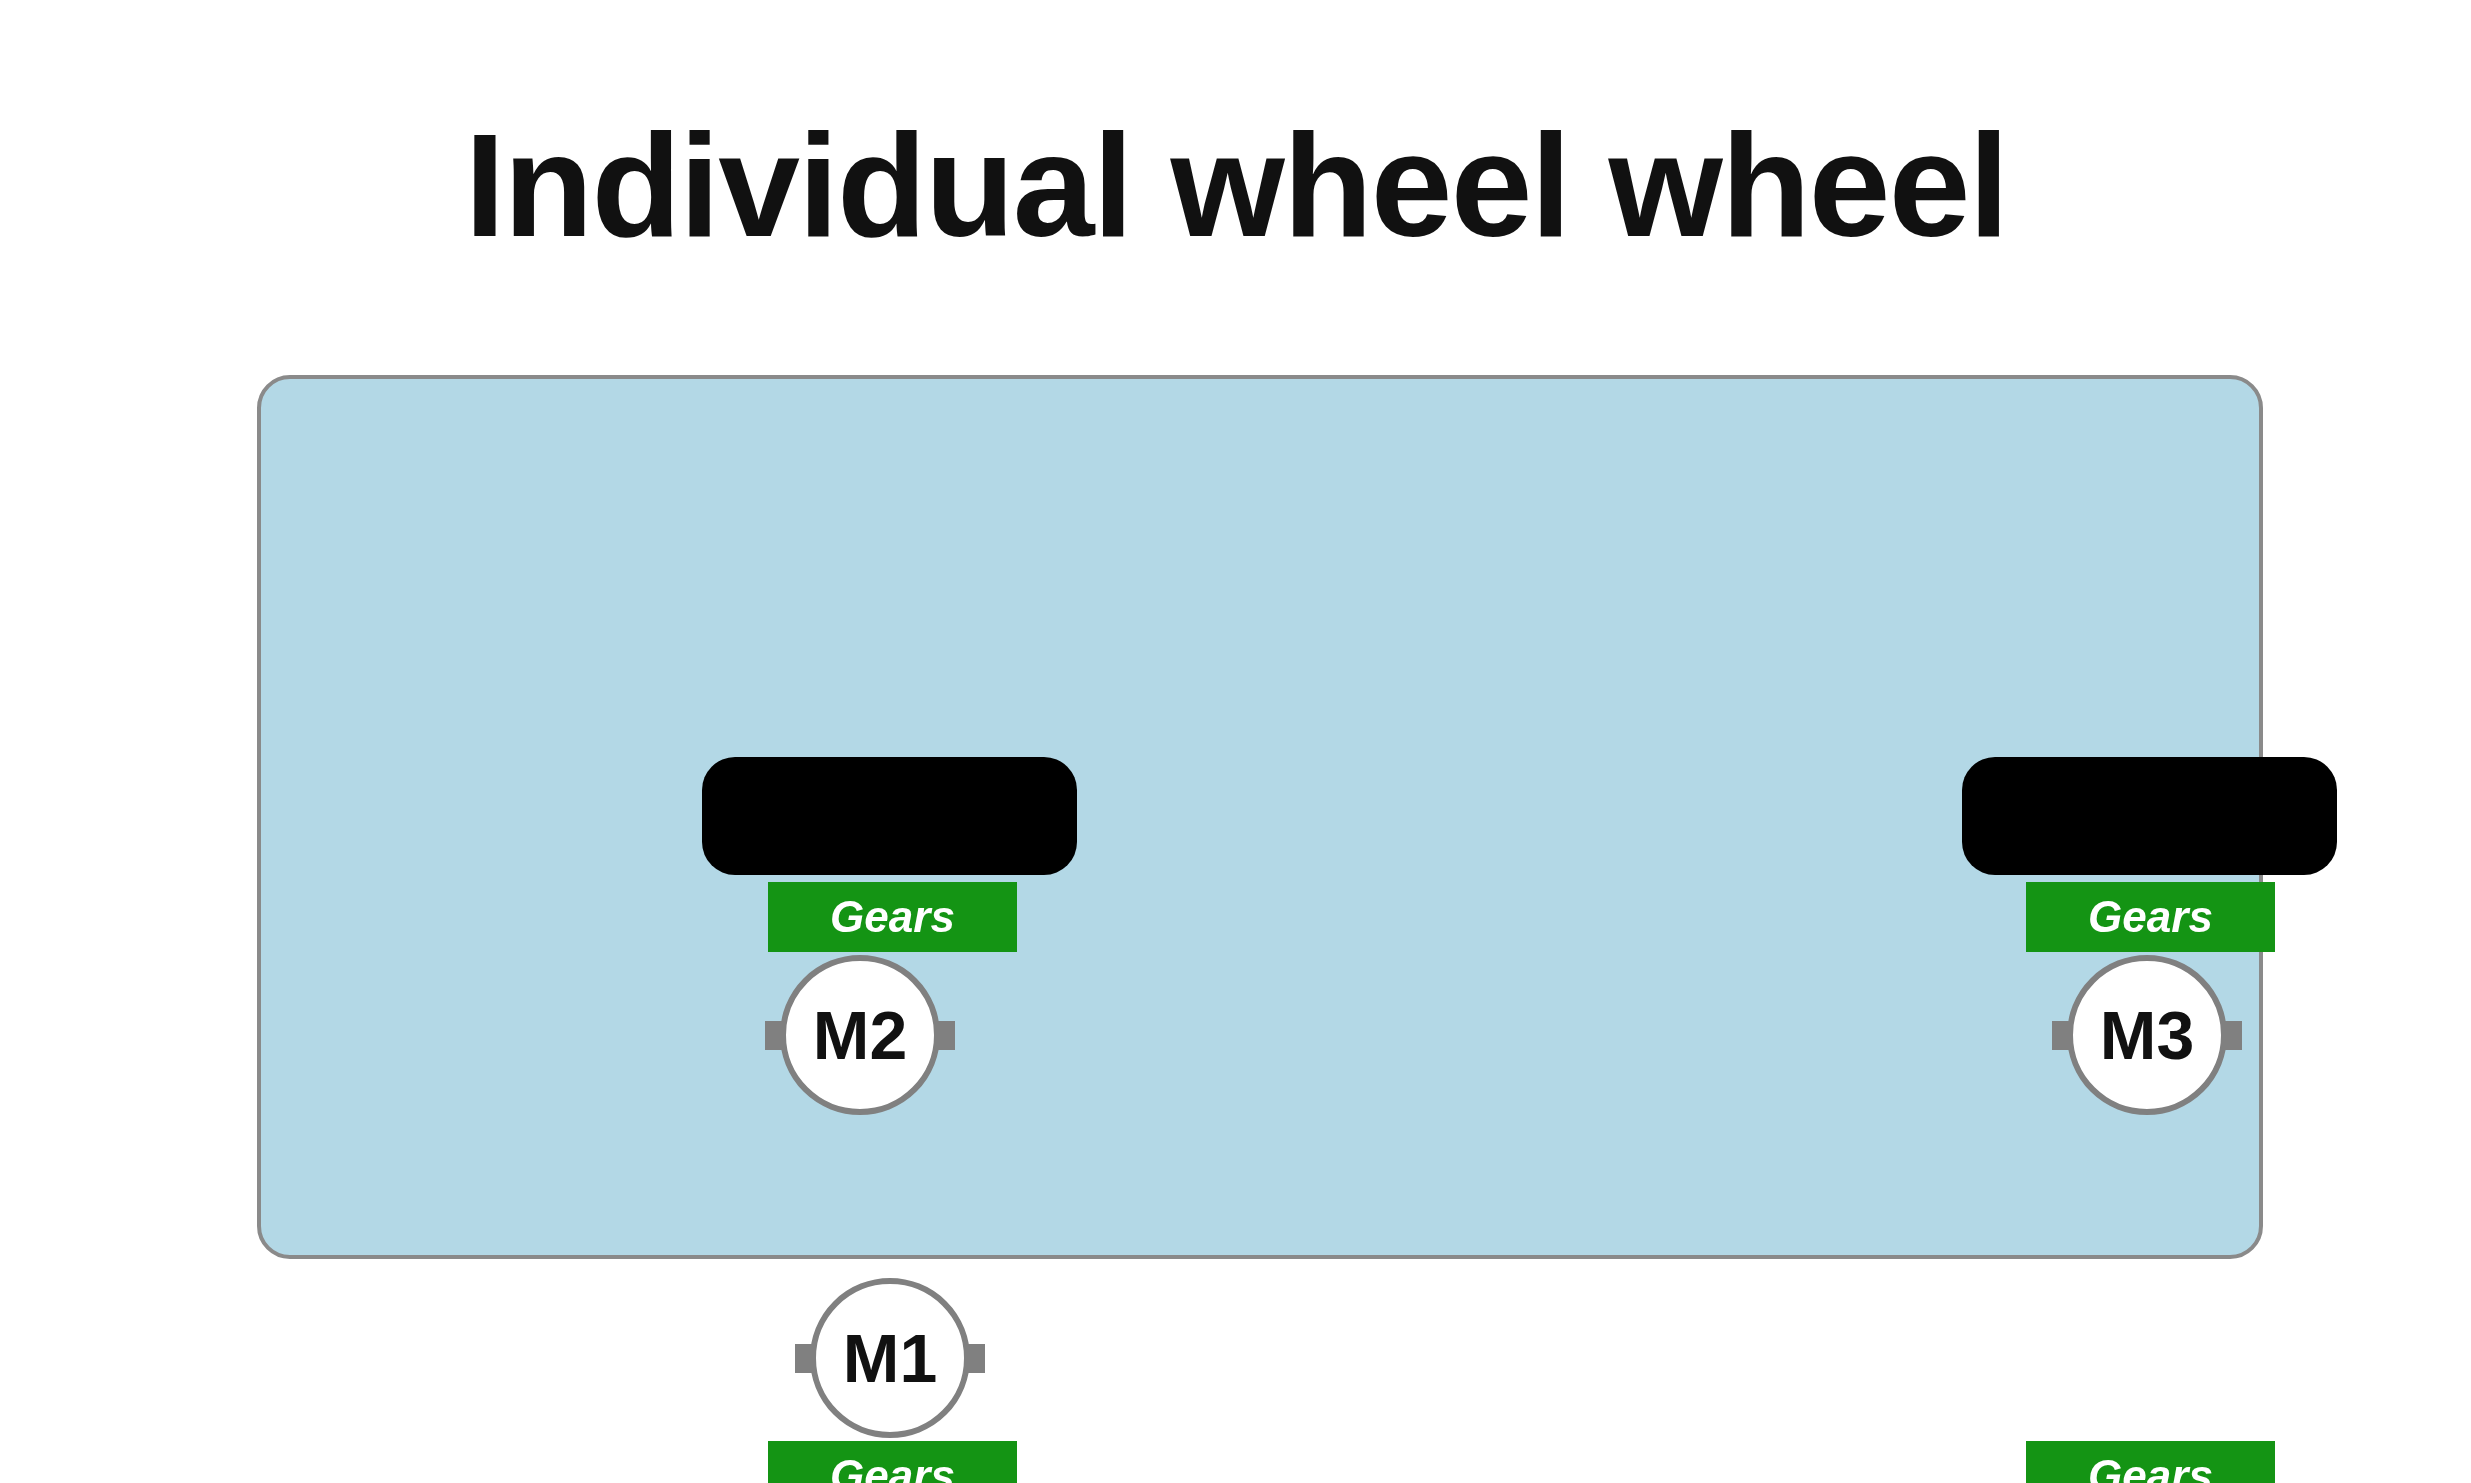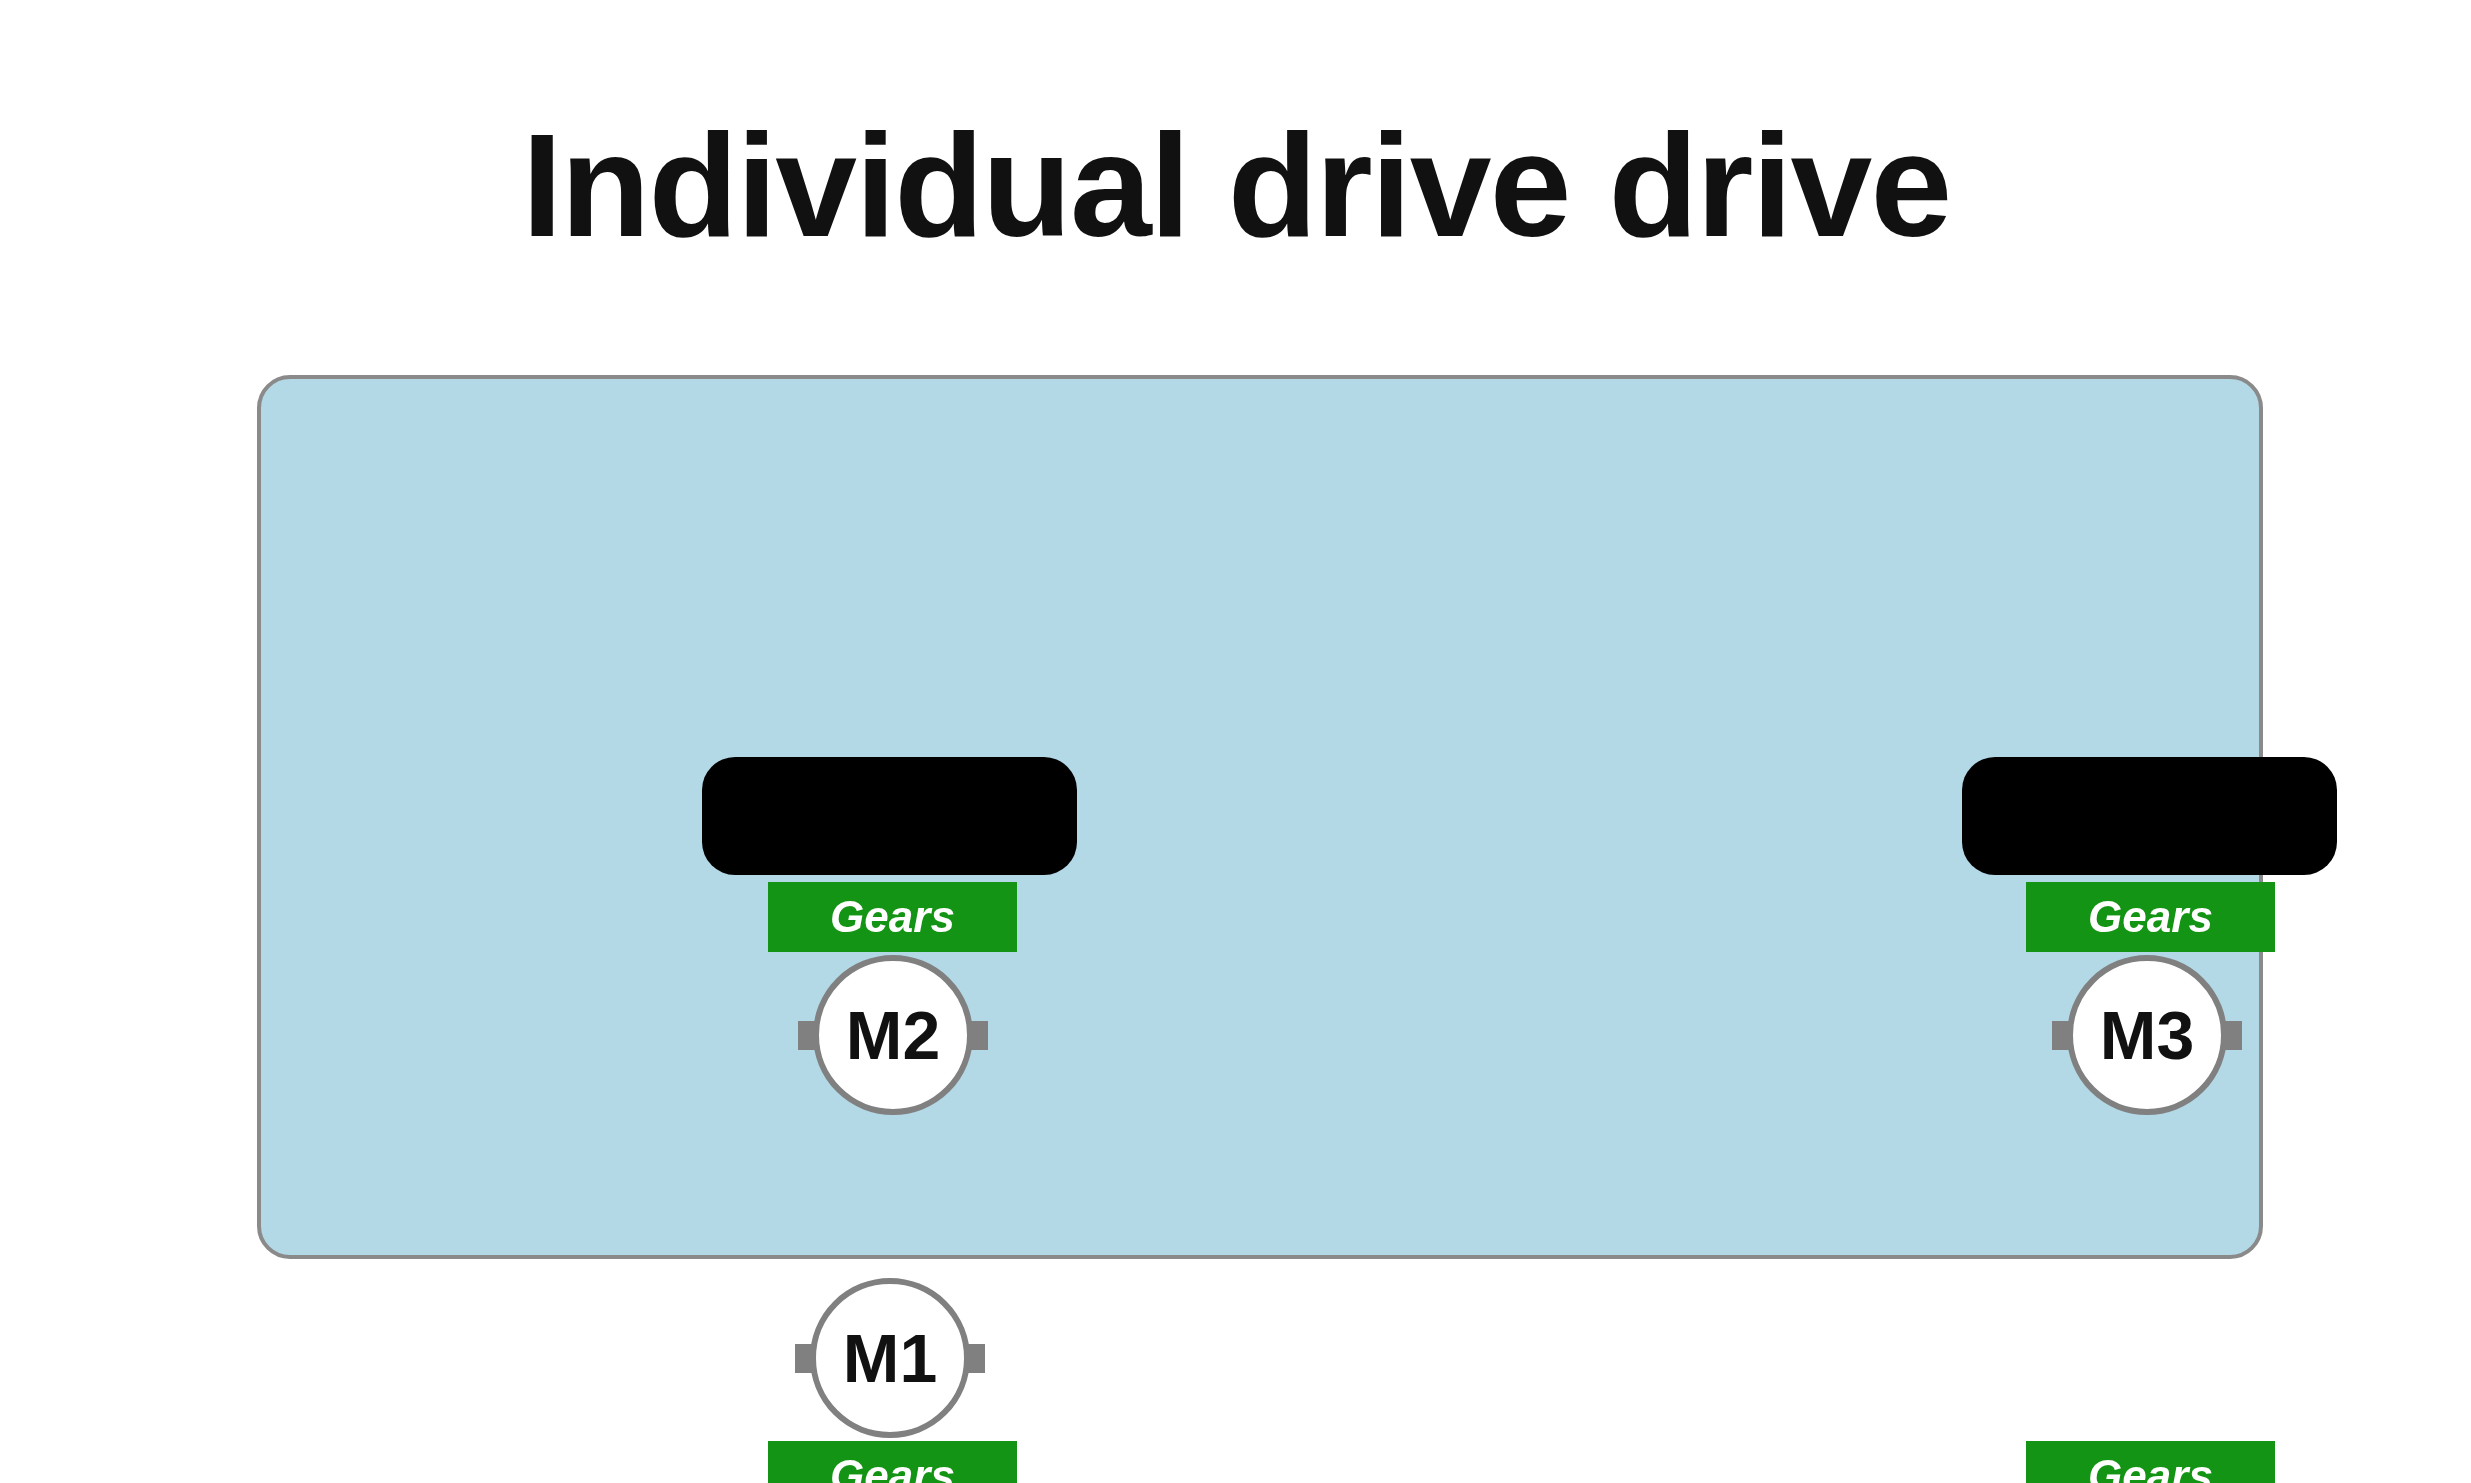--- a/index.html
+++ b/index.html
@@ -63,21 +63,21 @@
   .gearbox.front-left  { left: 507px;  top: 503px; }
   .gearbox.front-right { left: 1765px; top: 503px; }
   .gearbox.rear-left   { left: 507px;  top: 1062px; }
   .gearbox.rear-right  { left: 1765px; top: 1062px; }
 
   .motor {
     position: absolute;
     width: 160px;
     height: 160px;
   }
-  .motor.m2 { left: 552px;  top: 576px; }
+  .motor.m2 { left: 519px;  top: 576px; }
   .motor.m3 { left: 1806px; top: 576px; }
   .motor.m1 { left: 549px;  top: 899px; }
   .motor.m4 { left: 1806px; top: 899px; }
 
   .motor-body {
     position: absolute;
     left: 0;
     top: 0;
     width: 160px;
     height: 160px;
@@ -102,21 +102,21 @@
     z-index: 1;
   }
   .motor-tab.left  { left: -15.4px; }
   .motor-tab.right { right: -15.4px; }
 </style>
 </head>
 <body>
 
 <div class="stage">
 
-  <div class="title">Individual drive drive</div>
+  <div class="title">Individual wheel wheel</div>
 
   <div class="chassis">
 
     <div class="wheel front-left"></div>
     <div class="wheel front-right"></div>
 
     <div class="gearbox front-left">Gears</div>
     <div class="gearbox front-right">Gears</div>
     <div class="gearbox rear-left">Gears</div>
     <div class="gearbox rear-right">Gears</div>

